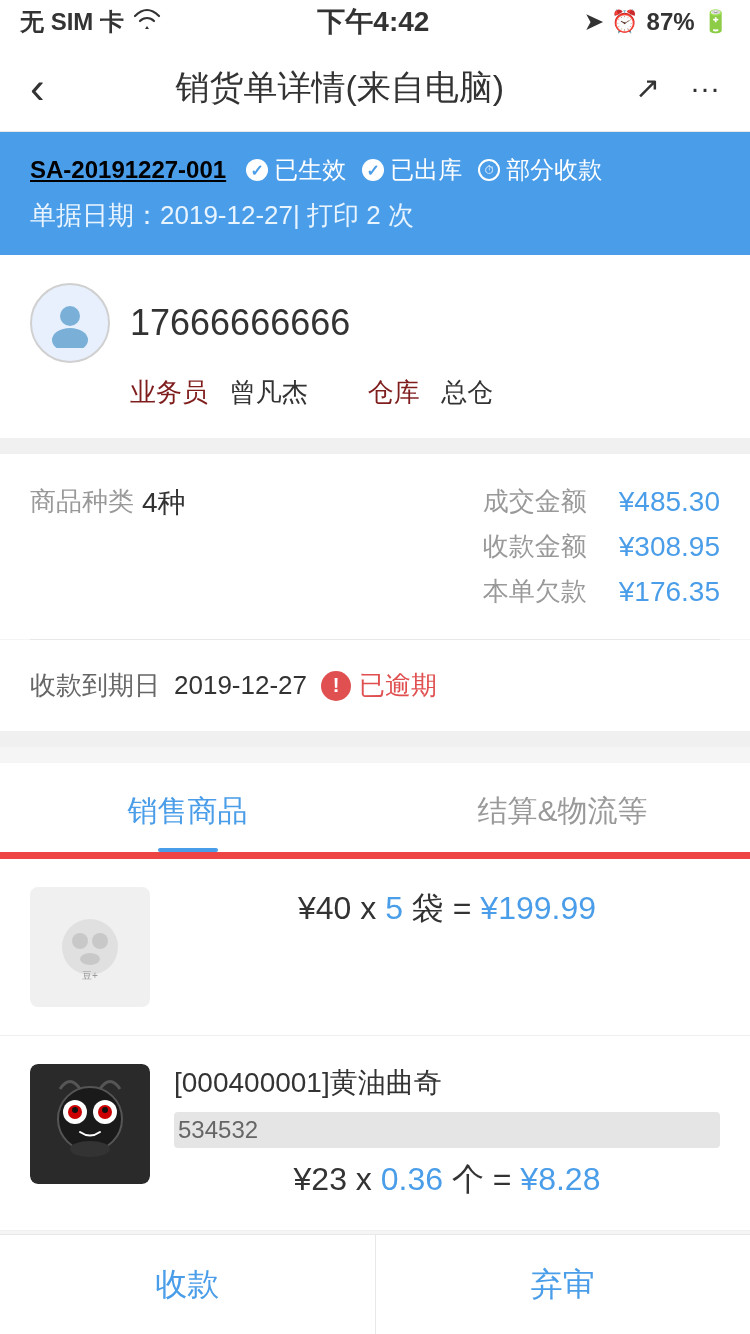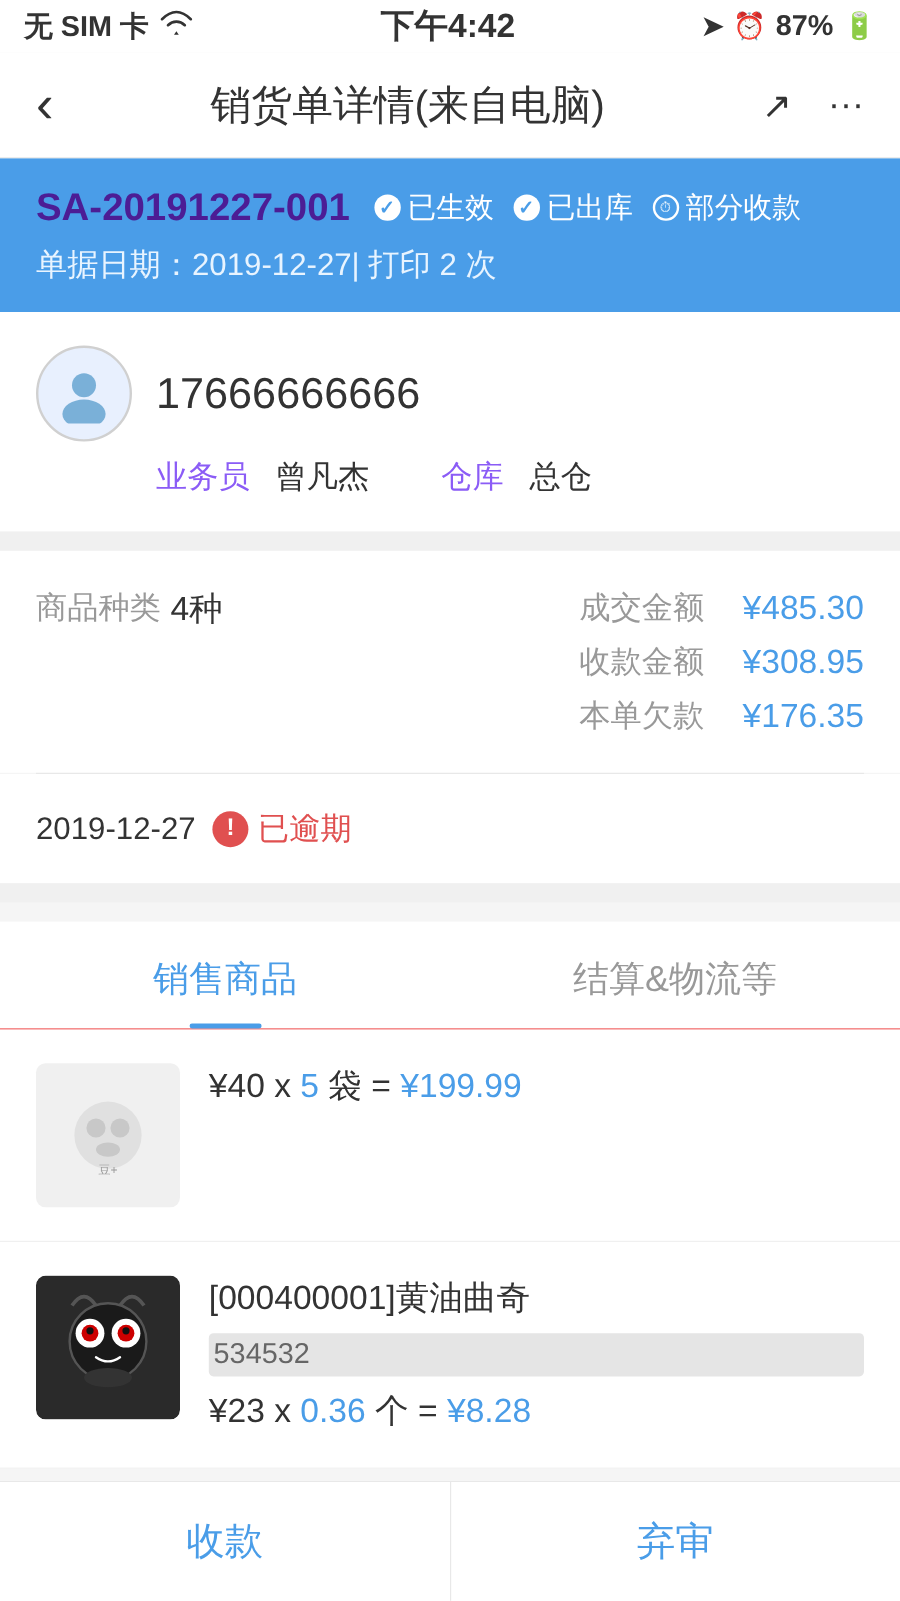--- a/index.html
+++ b/index.html
@@ -64,23 +64,24 @@
       padding: 22px 30px;
       color: #fff;
     }
     .order-header-top {
       display: flex;
       align-items: center;
       gap: 20px;
       margin-bottom: 12px;
     }
     .order-id {
-      font-size: 32px;
+      font-size: 24px;
       font-weight: bold;
-      color: #4c1d95;
+      color: #000000;
+      text-decoration: underline;
     }
     .order-status-badges {
       display: flex;
       gap: 16px;
       align-items: center;
     }
     .badge {
       display: flex;
       align-items: center;
       gap: 6px;
@@ -149,21 +150,21 @@
       color: #666;
       padding-left: 100px;
     }
     .customer-meta {
       display: flex;
       font-size: 26px;
       color: #666;
       gap: 60px;
       padding-left: 100px;
     }
-    .meta-label { color: #8b5cf6; }
+    .meta-label { color: #7f1d1d; }
     .meta-value { color: #333; }
 
     
     .divider {
       height: 16px;
       background: #f0f0f0;
     }
     .thin-divider {
       height: 1px;
       background: #e8e8e8;
@@ -221,21 +222,21 @@
       font-weight: bold;
     }
 
     
     .tabs-section {
       background: #fff;
       margin-top: 16px;
     }
     .tabs-row {
       display: flex;
-      border-bottom: 1px solid #ef4444;
+      border-bottom: 7px solid #ef4444;
     }
     .tab {
       flex: 1;
       text-align: center;
       padding: 28px 0 20px;
       font-size: 30px;
       color: #999;
       cursor: pointer;
       position: relative;
     }
@@ -292,22 +293,23 @@
     }
     .product-sku {
       display: inline-block;
       font-size: 24px;
       color: #666;
       background: #e5e5e5;
       padding: 4px 4px;
       border-radius: 4px;
     }
     .product-price {
-      font-size: 28px;
-      color: #333;
+      font-size: 32px;
+      color: #333;
+      text-align: center;
     }
     .product-price .qty { color: #4a9de8; }
     .product-price .total { color: #4a9de8; font-weight: 500; }
 
     
     .bottom-bar {
       position: fixed;
       bottom: 0;
       width: 750px;
       height: 100px;
@@ -432,20 +434,21 @@
     <div class="summary-row">
       <span class="summary-item-label">本单欠款</span>
       <span class="summary-amount">¥176.35</span>
     </div>
   </div>
 </div>
 
 <div class="thin-divider"></div>
 
 <div class="due-section">
+  <span class="due-label">收款到期日</span>
   <span class="due-date">2019-12-27</span>
   <div class="overdue-badge">
     <div class="overdue-icon">!</div>
     <span>已逾期</span>
   </div>
 </div>
 
 <div class="divider"></div>
 
 <div class="tabs-section">

